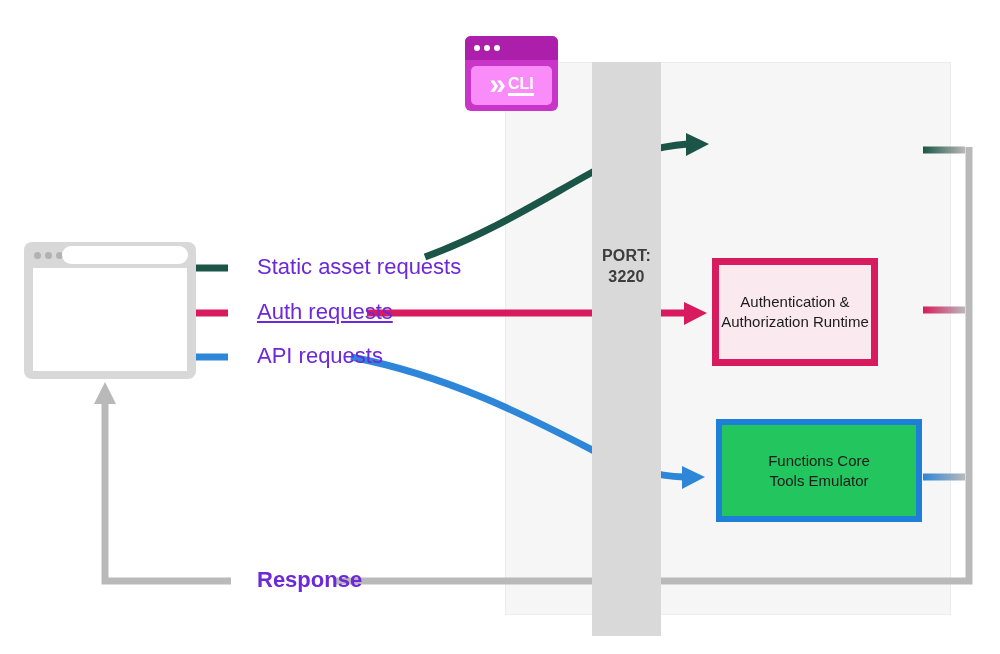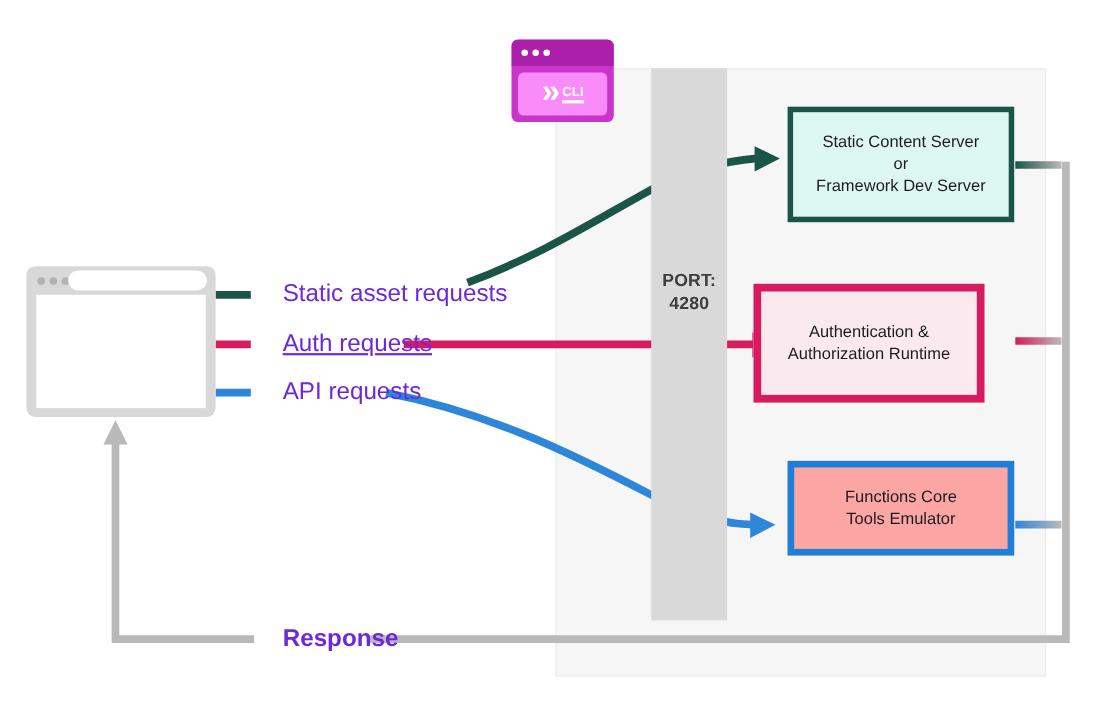--- a/index.html
+++ b/index.html
@@ -14,21 +14,21 @@
   .panel {
     position: absolute; left: 505px; top: 62px; width: 446px; height: 553px;
     background: #f6f6f6; border: 1px solid #ececec; z-index: 0;
   }
 
   
   svg.lines { position: absolute; left: 0; top: 0; z-index: 1; }
 
   
   .port-bar {
-    position: absolute; left: 592px; top: 62px; width: 69px; height: 502px;
+    position: absolute; left: 592px; top: 62px; width: 69px; height: 574px;
     background: #d9d9d9; z-index: 2;
   }
   .port-text {
     position: absolute; left: 0; top: 183px; width: 100%;
     text-align: center; font-size: 16px; font-weight: bold; color: #3d3d3d;
     line-height: 21px; letter-spacing: 0.2px;
   }
 
   
   .lbl {
@@ -45,26 +45,26 @@
     position: absolute; z-index: 3; display: flex; align-items: center;
     justify-content: center; text-align: center;
     font-size: 15px; line-height: 20px; color: #1c1c1c;
   }
   .node span { display: block; }
   .node-static {
     left: 716px; top: 97px; width: 206px; height: 105px;
     border: 5px solid #1b5547; background: #ddf8f0;
   }
   .node-auth {
-    left: 685px; top: 258px; width: 210px; height: 108px;
+    left: 712px; top: 258px; width: 166px; height: 108px;
     border: 7px solid #d81b5e; background: #fbe9f0;
   }
   .node-functions {
-    left: 716px; top: 419px; width: 206px; height: 86px;
-    border: 6px solid #1e7fd8; background: #fca5a5;
+    left: 716px; top: 419px; width: 206px; height: 103px;
+    border: 6px solid #1e7fd8; background: #22c55e;
   }
 
   
   .browser {
     position: absolute; left: 24px; top: 242px; width: 172px; height: 137px;
     background: #d8d8d8; border-radius: 8px; z-index: 2;
   }
   .browser .dots { position: absolute; left: 10px; top: 10px; display: flex; gap: 4px; }
   .browser .dot { width: 7px; height: 7px; border-radius: 50%; background: #b2b2b2; }
   .browser .addr {
@@ -89,21 +89,21 @@
   .cli-body {
     position: absolute; left: 6px; top: 30px; right: 6px; bottom: 6px;
     background: #f98cf9; border-radius: 5px;
     display: flex; align-items: center; justify-content: center; gap: 2px;
   }
   .cli-chevron {
     color: #ffffff; font-size: 30px; font-weight: bold; line-height: 1;
     margin-top: -4px;
   }
   .cli-label {
-    color: #ffffff; font-size: 12px; font-weight: bold;
+    color: #ffffff; font-size: 16px; font-weight: bold;
     border-bottom: 3px solid #ffffff; padding-bottom: 1px; line-height: 1.1;
   }
 </style>
 </head>
 <body>
 
 <div class="stage">
 
   <div class="panel"></div>
 
@@ -140,21 +140,21 @@
     <polygon points="684,302 684,325 707,313" fill="#d81b5e"></polygon>
 
     <path d="M 196 357 L 228 357" stroke="#2e86d8" stroke-width="7" fill="none"></path>
     <path d="M 351 357 C 455 377 540 423 602 455 C 632 470 658 476 684 477" stroke="#2e86d8" stroke-width="7" fill="none"></path>
     <polygon points="682,466 682,489 705,477" fill="#2e86d8"></polygon>
   </svg>
 
   <div class="port-bar">
     <div class="port-text">
       <div>PORT:</div>
-      <div>4280</div>
+      <div>3220</div>
     </div>
   </div>
 
   <div class="browser">
     <div class="dots">
       <div class="dot"></div>
       <div class="dot"></div>
       <div class="dot"></div>
     </div>
     <div class="addr"></div>
@@ -171,27 +171,20 @@
       <span class="cli-chevron">»</span>
       <span class="cli-label">CLI</span>
     </div>
   </div>
 
   <div class="lbl lbl-static">Static asset requests</div>
   <div class="lbl lbl-auth">Auth requests</div>
   <div class="lbl lbl-api">API requests</div>
   <div class="lbl lbl-response">Response</div>
 
-  <div class="node node-static">
-    <div>
-      <span>Static Content Server</span>
-      <span>or</span>
-      <span>Framework Dev Server</span>
-    </div>
-  </div>
 
   <div class="node node-auth">
     <div>
       <span>Authentication &amp;</span>
       <span>Authorization Runtime</span>
     </div>
   </div>
 
   <div class="node node-functions">
     <div>

